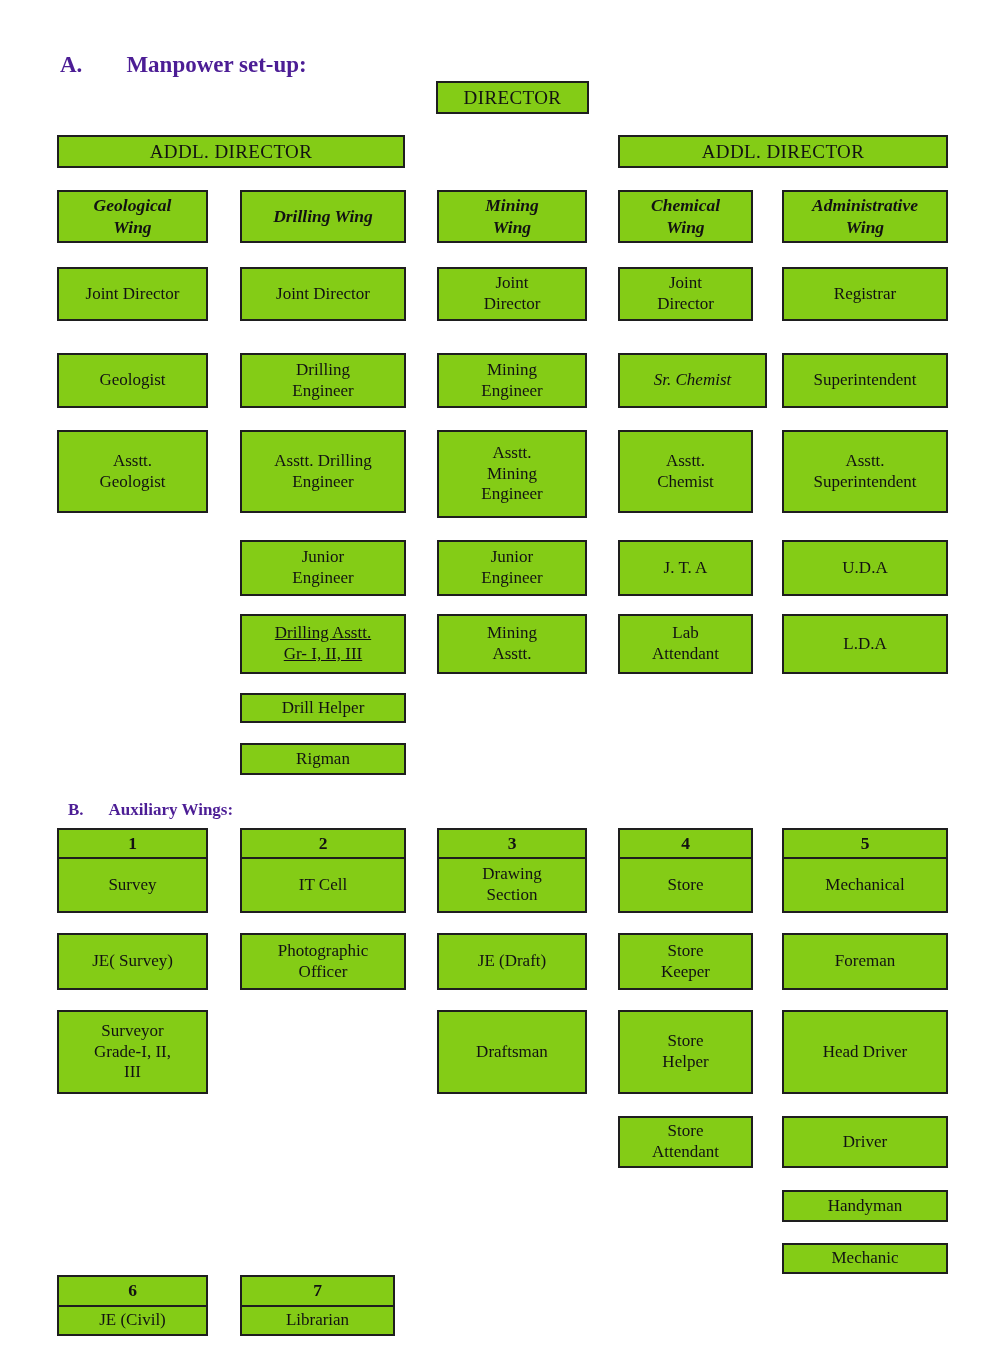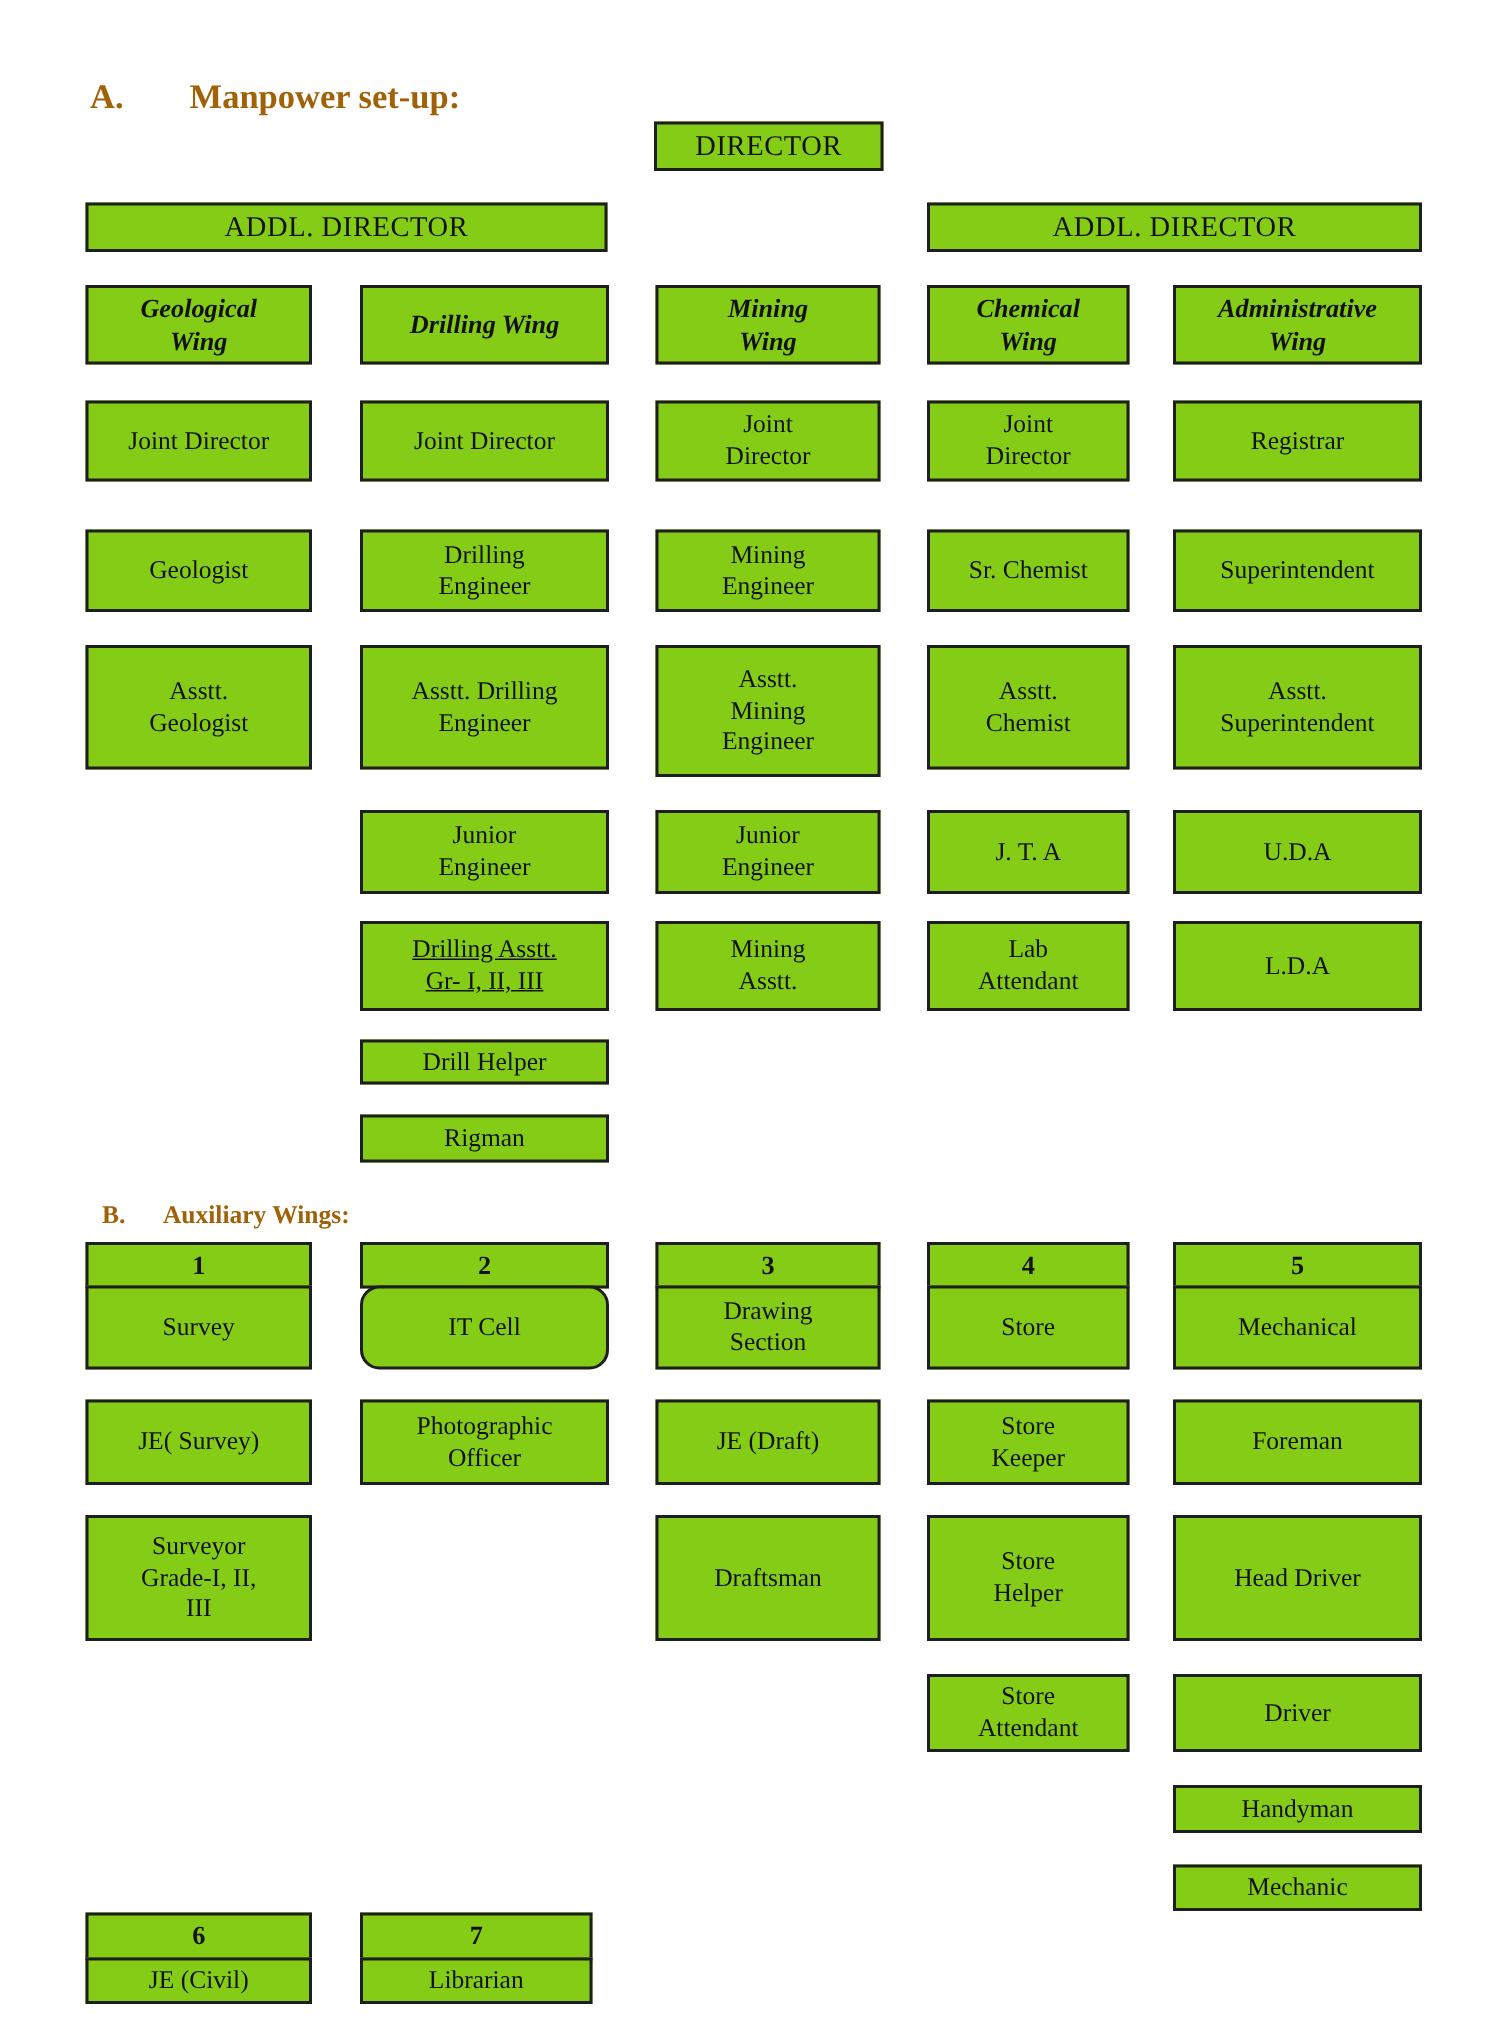--- a/index.html
+++ b/index.html
@@ -12,21 +12,21 @@
   .box {
     position:absolute; box-sizing:border-box;
     border:2px solid #1e1e1e; background:#84cc16;
     display:flex; align-items:center; justify-content:center;
     text-align:center; font-size:17px; line-height:1.22;
     white-space:pre-line; padding:1px 4px;
   }
   .big { font-size:19px; letter-spacing:0.4px; }
   .wing-hdr { font-weight:700; font-style:italic; font-size:17.5px; line-height:1.25; }
   .num { font-weight:700; font-size:17.5px; }
-  .heading { position:absolute; font-weight:700; white-space:nowrap; color:#a16207; }
+  .heading { position:absolute; font-weight:700; white-space:nowrap; color:#4c1d95; }
   .heading-a { left:60px; top:52px; font-size:23px; }
   .heading-a .letter { display:inline-block; margin-right:44px; }
   .heading-b { left:68px; top:800px; font-size:17px; }
   .heading-b .letter { display:inline-block; margin-right:25px; }
 </style>
 </head>
 <body>
 
 <div class="page">
 
@@ -54,21 +54,21 @@
 Director</div>
   <div class="box" style="left:618px; top:267px; width:135px; height:54px;">Joint
 Director</div>
   <div class="box" style="left:782px; top:267px; width:166px; height:54px;">Registrar</div>
 
   <div class="box" style="left:57px;  top:353px; width:151px; height:55px;">Geologist</div>
   <div class="box" style="left:240px; top:353px; width:166px; height:55px;">Drilling
 Engineer</div>
   <div class="box" style="left:437px; top:353px; width:150px; height:55px;">Mining
 Engineer</div>
-  <div class="box" style="left:618px; top:353px; width:135px; height:55px;">Sr. Chemist</div>
+  <div class="box" style="left:618px; top:353px; width:149px; height:55px;font-style:italic;">Sr. Chemist</div>
   <div class="box" style="left:782px; top:353px; width:166px; height:55px;">Superintendent</div>
 
   <div class="box" style="left:57px;  top:430px; width:151px; height:83px;">Asstt.
 Geologist</div>
   <div class="box" style="left:240px; top:430px; width:166px; height:83px;">Asstt. Drilling
 Engineer</div>
   <div class="box" style="left:437px; top:430px; width:150px; height:88px;">Asstt.
 Mining
 Engineer</div>
   <div class="box" style="left:618px; top:430px; width:135px; height:83px;">Asstt.
@@ -98,21 +98,21 @@
     <span class="letter">B.</span><span>Auxiliary Wings:</span>
   </div>
 
   <div class="box num" style="left:57px;  top:828px; width:151px; height:31px;">1</div>
   <div class="box num" style="left:240px; top:828px; width:166px; height:31px;">2</div>
   <div class="box num" style="left:437px; top:828px; width:150px; height:31px;">3</div>
   <div class="box num" style="left:618px; top:828px; width:135px; height:31px;">4</div>
   <div class="box num" style="left:782px; top:828px; width:166px; height:31px;">5</div>
 
   <div class="box" style="left:57px;  top:857px; width:151px; height:56px;">Survey</div>
-  <div class="box" style="left:240px; top:857px; width:166px; height:56px;border-radius:13px;">IT Cell</div>
+  <div class="box" style="left:240px; top:857px; width:166px; height:56px;">IT Cell</div>
   <div class="box" style="left:437px; top:857px; width:150px; height:56px;">Drawing
 Section</div>
   <div class="box" style="left:618px; top:857px; width:135px; height:56px;">Store</div>
   <div class="box" style="left:782px; top:857px; width:166px; height:56px;">Mechanical</div>
 
   <div class="box" style="left:57px;  top:933px; width:151px; height:57px;">JE( Survey)</div>
   <div class="box" style="left:240px; top:933px; width:166px; height:57px;">Photographic
 Officer</div>
   <div class="box" style="left:437px; top:933px; width:150px; height:57px;">JE (Draft)</div>
   <div class="box" style="left:618px; top:933px; width:135px; height:57px;">Store

